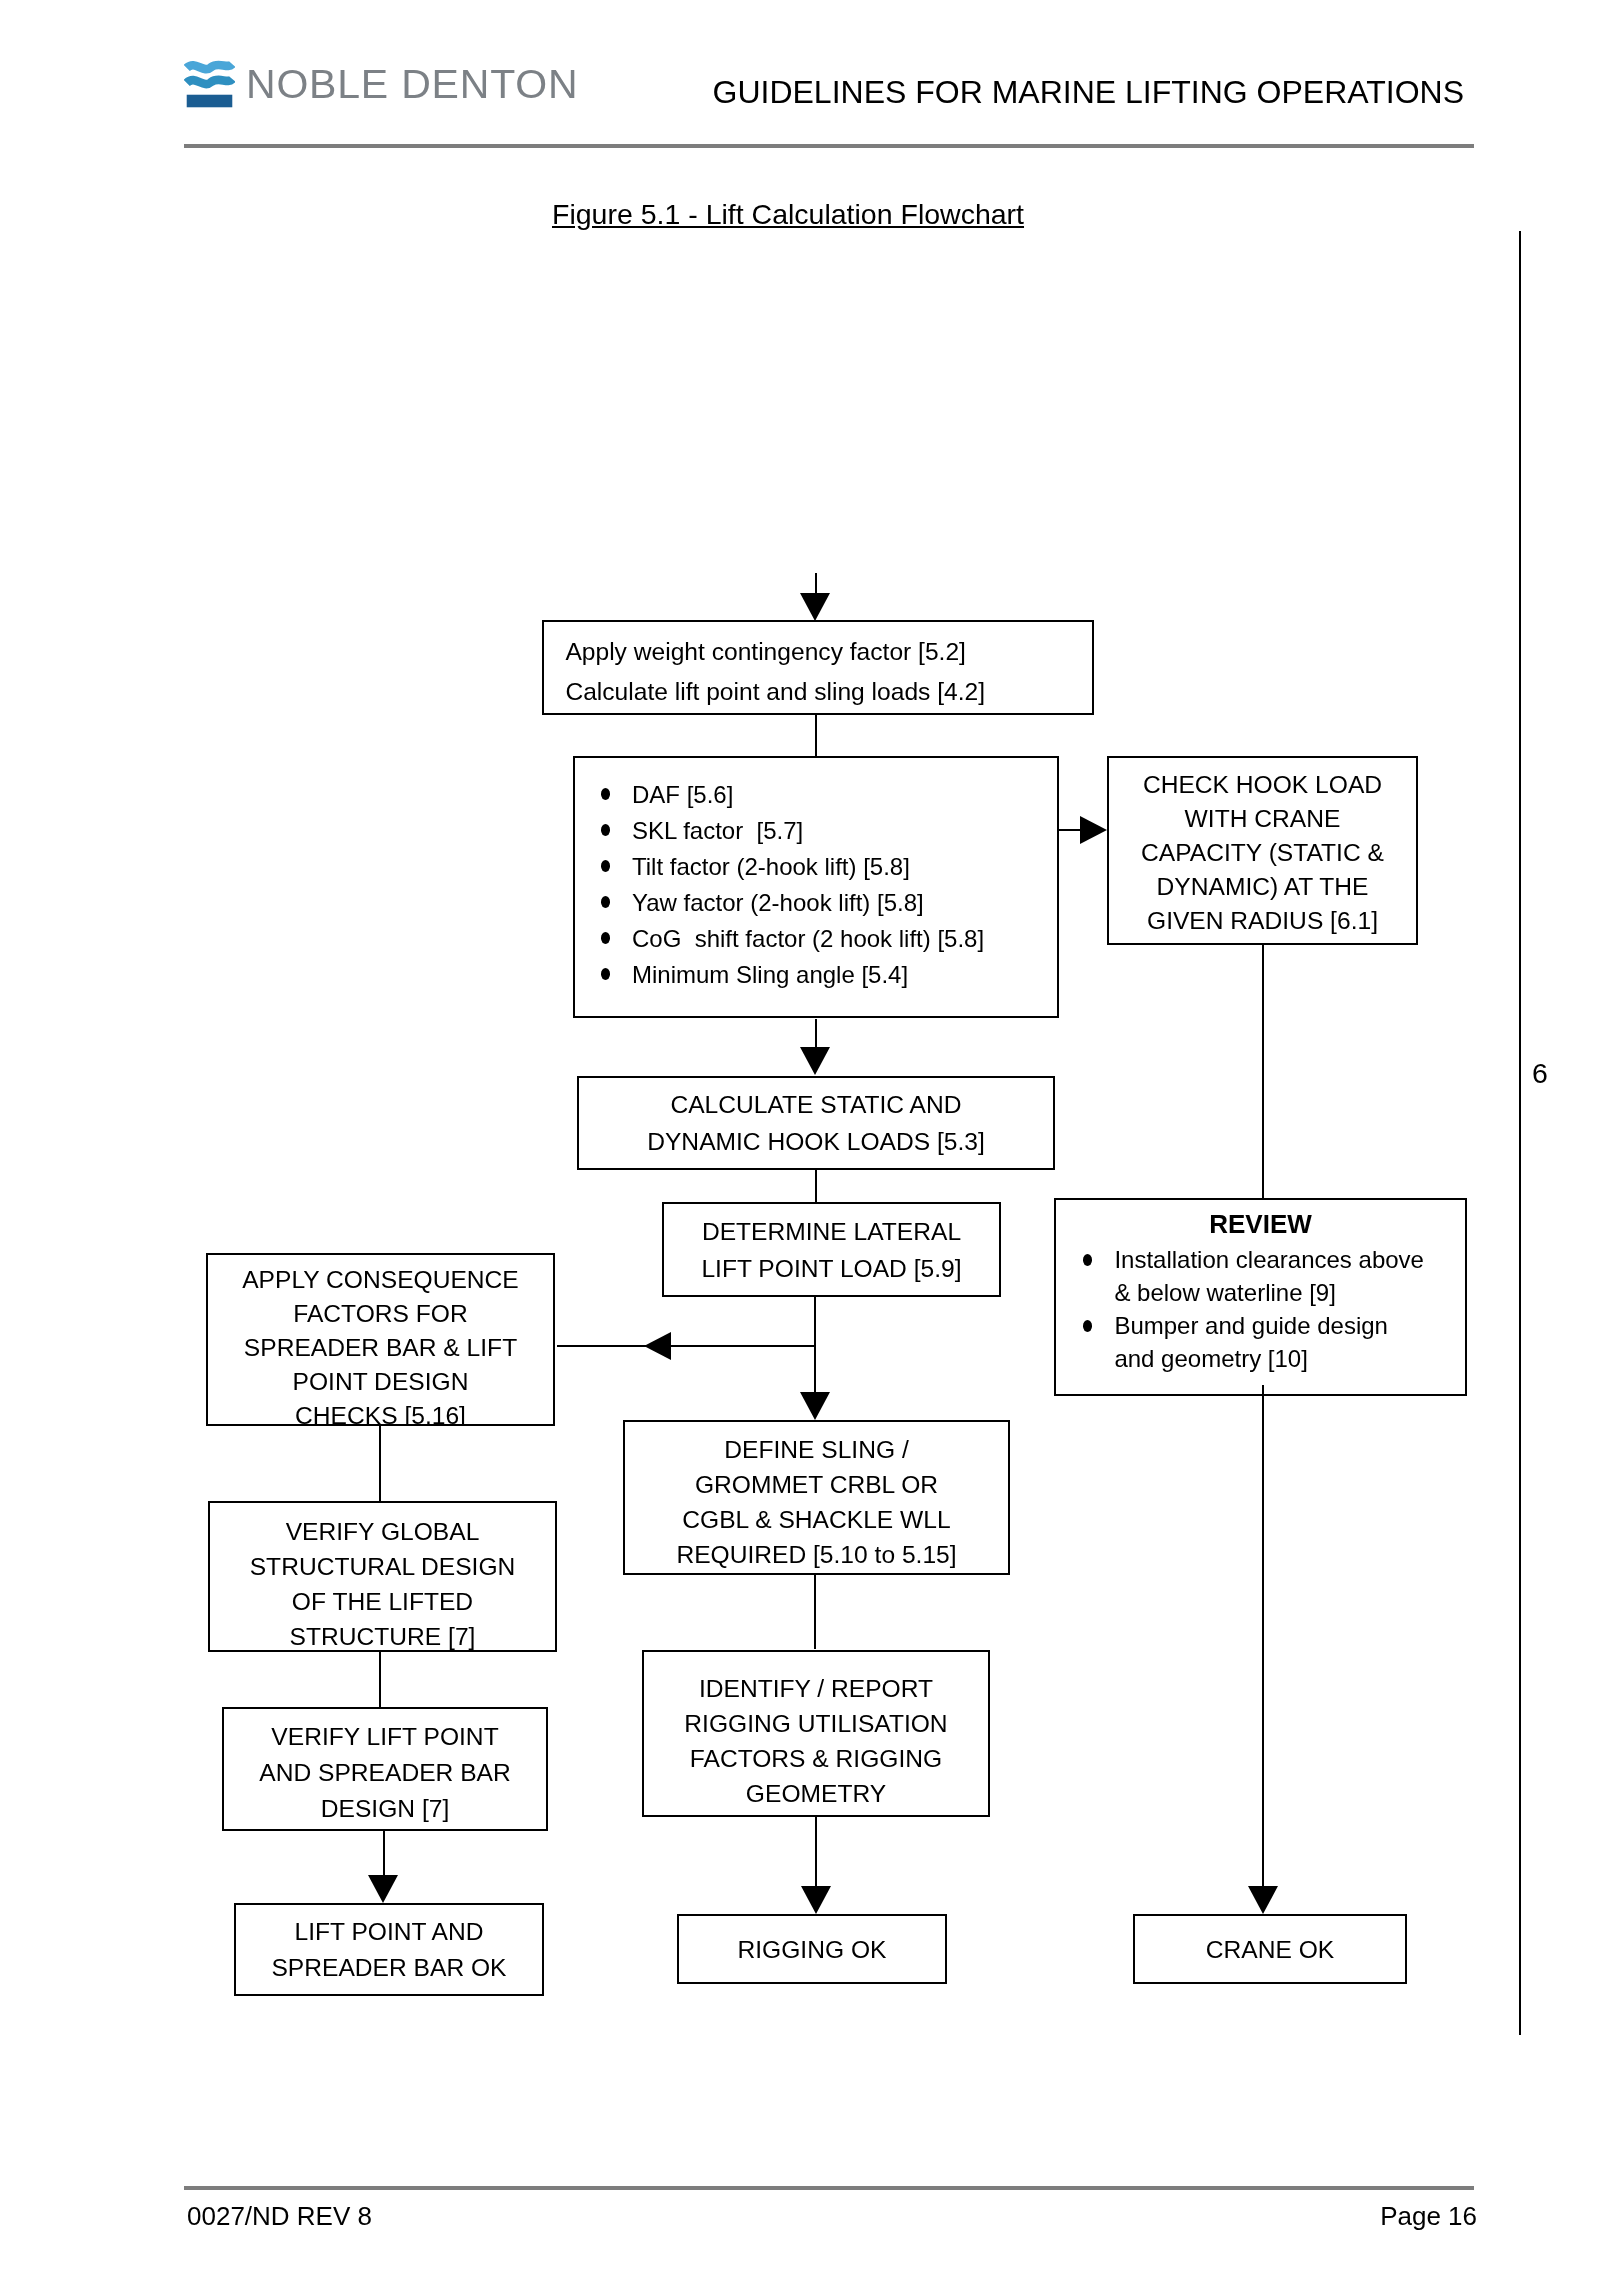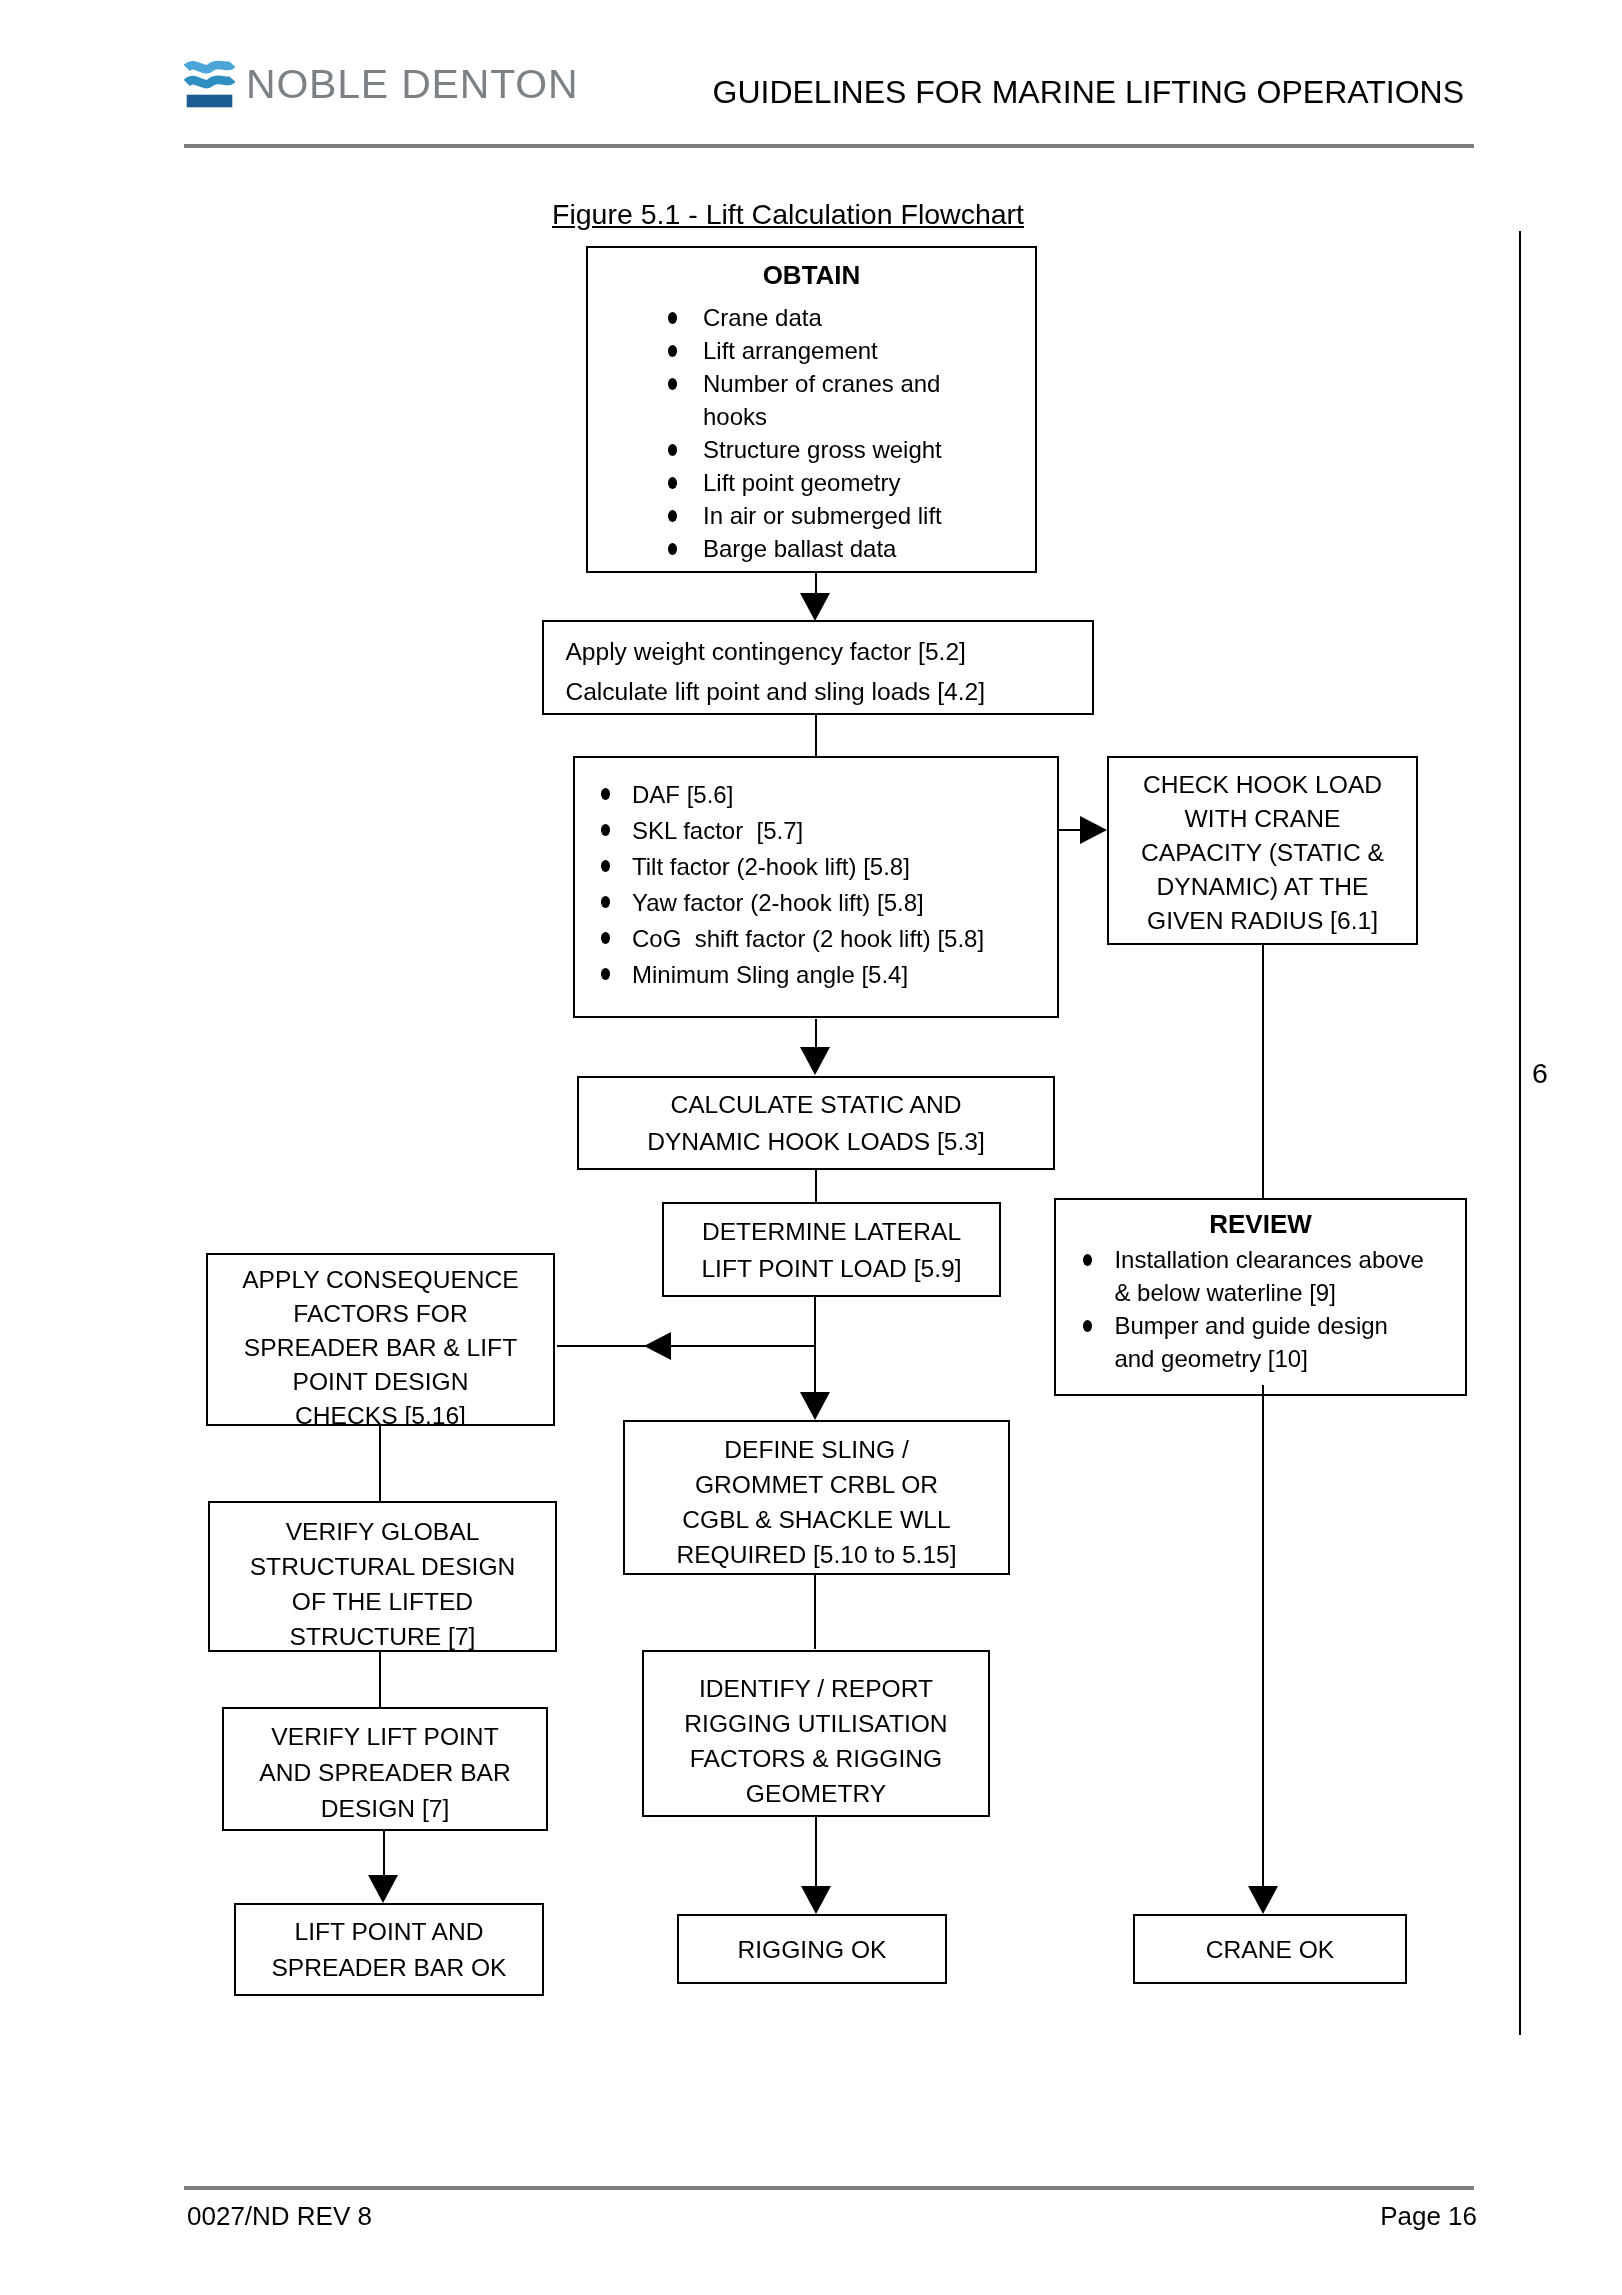--- a/index.html
+++ b/index.html
@@ -101,32 +101,20 @@
       <path d="M3 33 C 14 22, 24 41, 34 32 C 44 24, 55 35, 61 28" stroke="var(--logo-wave-mid)" stroke-width="11" fill="none"></path>
       <rect x="3" y="48" width="58" height="16" fill="var(--logo-bar-dark)"></rect>
     </svg>
     <span class="logo-text">NOBLE DENTON</span>
   </div>
   <div class="page-title">GUIDELINES FOR MARINE LIFTING OPERATIONS</div>
   <div class="hrule rule-top"></div>
 
   <div class="fig-caption">Figure 5.1 - Lift Calculation Flowchart</div>
 
-  <div class="box b-obtain">
-    <div class="ttl">OBTAIN</div>
-    <ul class="bul">
-      <li>Crane data</li>
-      <li>Lift arrangement</li>
-      <li>Number of cranes and hooks</li>
-      <li>Structure gross weight</li>
-      <li>Lift point geometry</li>
-      <li>In air or submerged lift</li>
-      <li>Barge ballast data</li>
-    </ul>
-  </div>
 
   <div class="vline" style="left:815px;top:573px;height:22px;"></div>
   <div class="arr-d" style="left:800px;top:593px;"></div>
 
   <div class="box b-apply">
     <div class="bl">Apply weight contingency factor [5.2]</div>
     <div class="bl">Calculate lift point and sling loads [4.2]</div>
   </div>
 
   <div class="vline" style="left:815px;top:715px;height:41px;"></div>

